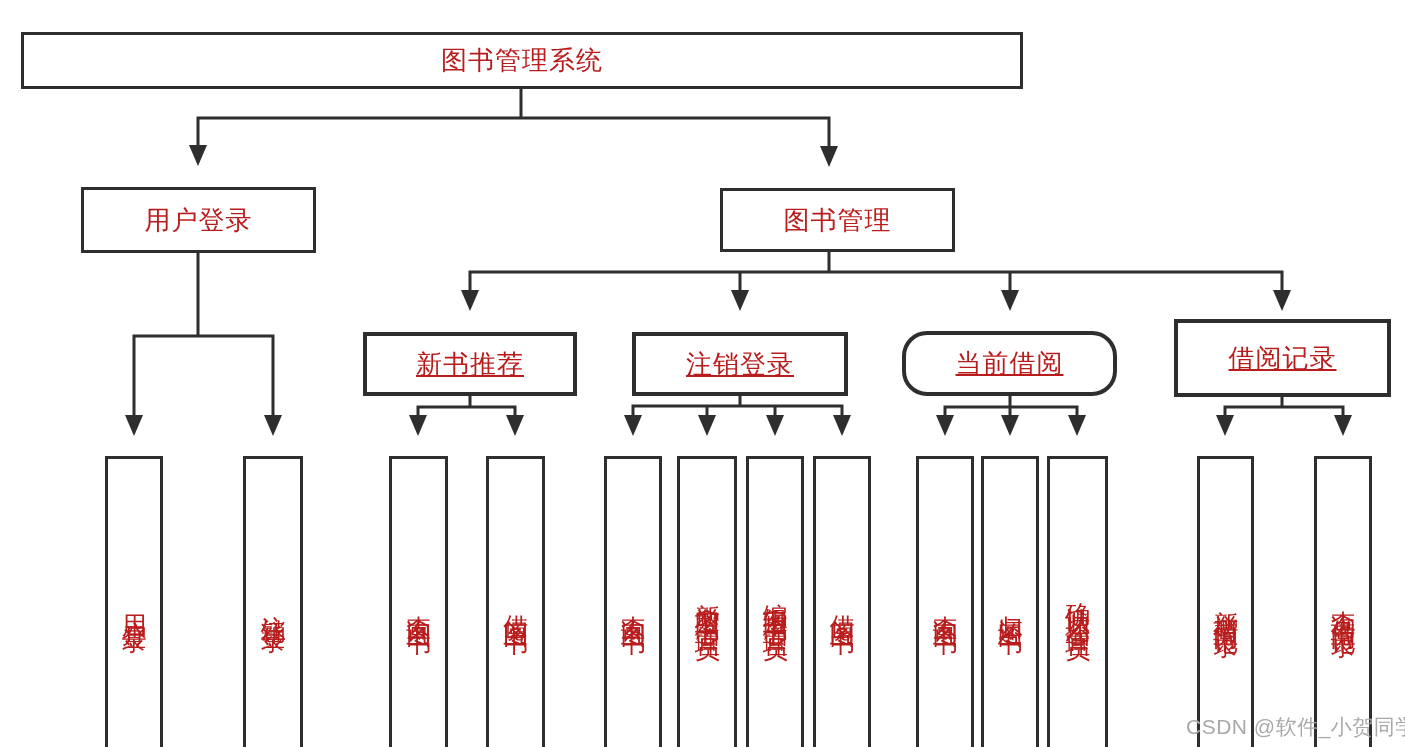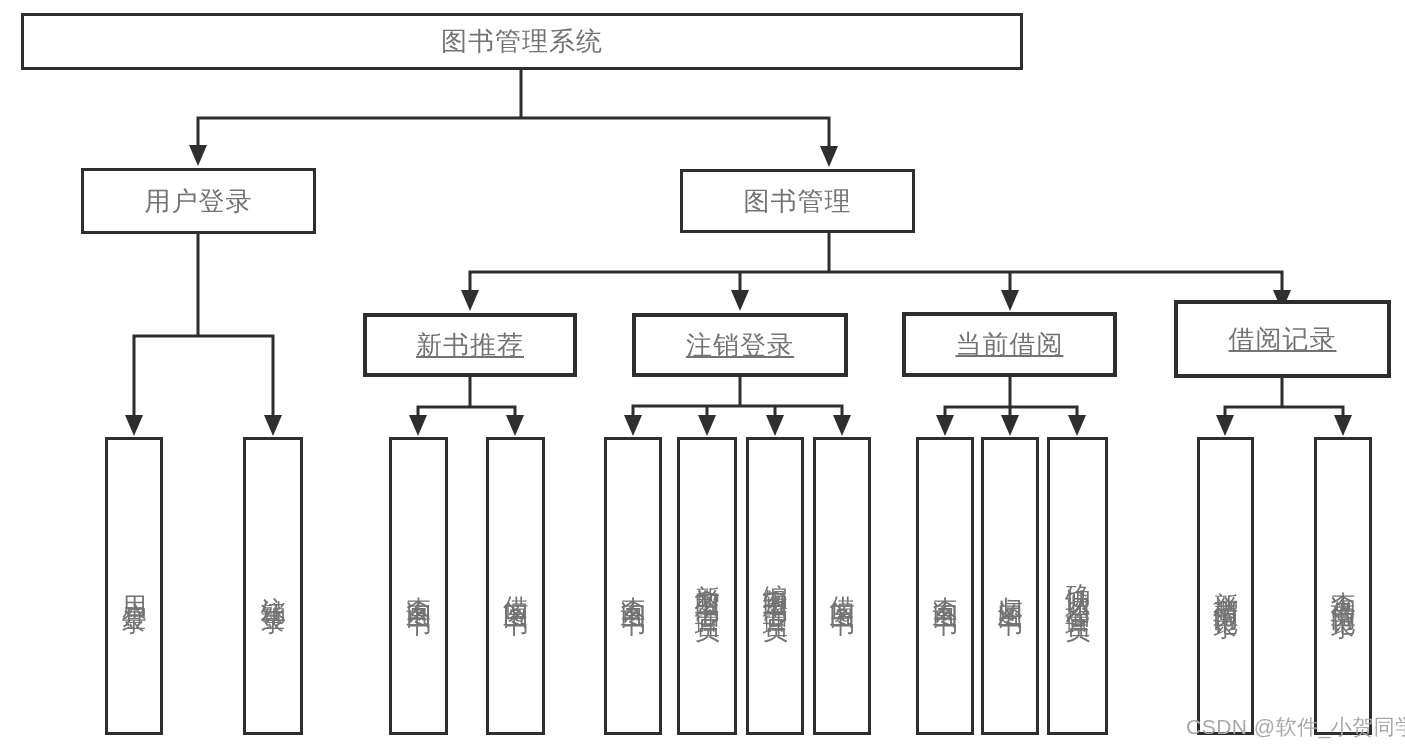--- a/index.html
+++ b/index.html
@@ -14,43 +14,44 @@
   svg.connectors { position: absolute; left: 0; top: 0; z-index: 1; }
 
   .node {
     position: absolute;
     box-sizing: border-box;
     border: 3px solid #2e2e2e;
     background: #ffffff;
     display: flex;
     align-items: center;
     justify-content: center;
-    color: #737373;
+    color: #b91c1c;
     z-index: 2;
+    margin-top: 19px;
   }
   .hbox { font-size: 26px; letter-spacing: 1px; }
   .hbox span { white-space: nowrap; }
   .lvl3 { border-width: 4px; text-decoration: underline; }
 
   .vbox { top: 437px; height: 298px; font-size: 25px; }
   .vbox .vtext {
     writing-mode: vertical-rl;
     text-orientation: mixed;
     letter-spacing: 5px;
     line-height: 1.1;
     white-space: nowrap;
   }
 
   
   #n-root      { left: 21px;   top: 13px;  width: 1002px; height: 57px; }
   #n-userlogin { left: 81px;   top: 168px; width: 235px;  height: 66px; }
-  #n-bookmgmt  { left: 680px;  top: 169px; width: 235px;  height: 64px; }
+  #n-bookmgmt  { left: 720px;  top: 169px; width: 235px;  height: 64px; }
   #n-newbook   { left: 363px;  top: 313px; width: 214px;  height: 64px; }
   #n-borrow    { left: 632px;  top: 313px; width: 216px;  height: 64px; }
-  #n-current   { left: 902px;  top: 312px; width: 215px;  height: 65px; }
+  #n-current   { left: 902px;  top: 312px; width: 215px;  height: 65px; border-radius: 25px; }
   #n-records   { left: 1174px; top: 300px; width: 217px;  height: 78px; }
 
   
   #v1  { left: 105px;  width: 58px; }
   #v2  { left: 243px;  width: 60px; }
   #v3  { left: 389px;  width: 59px; }
   #v4  { left: 486px;  width: 59px; }
   #v5  { left: 604px;  width: 58px; }
   #v6  { left: 677px;  width: 60px; }
   #v7  { left: 746px;  width: 58px; }

